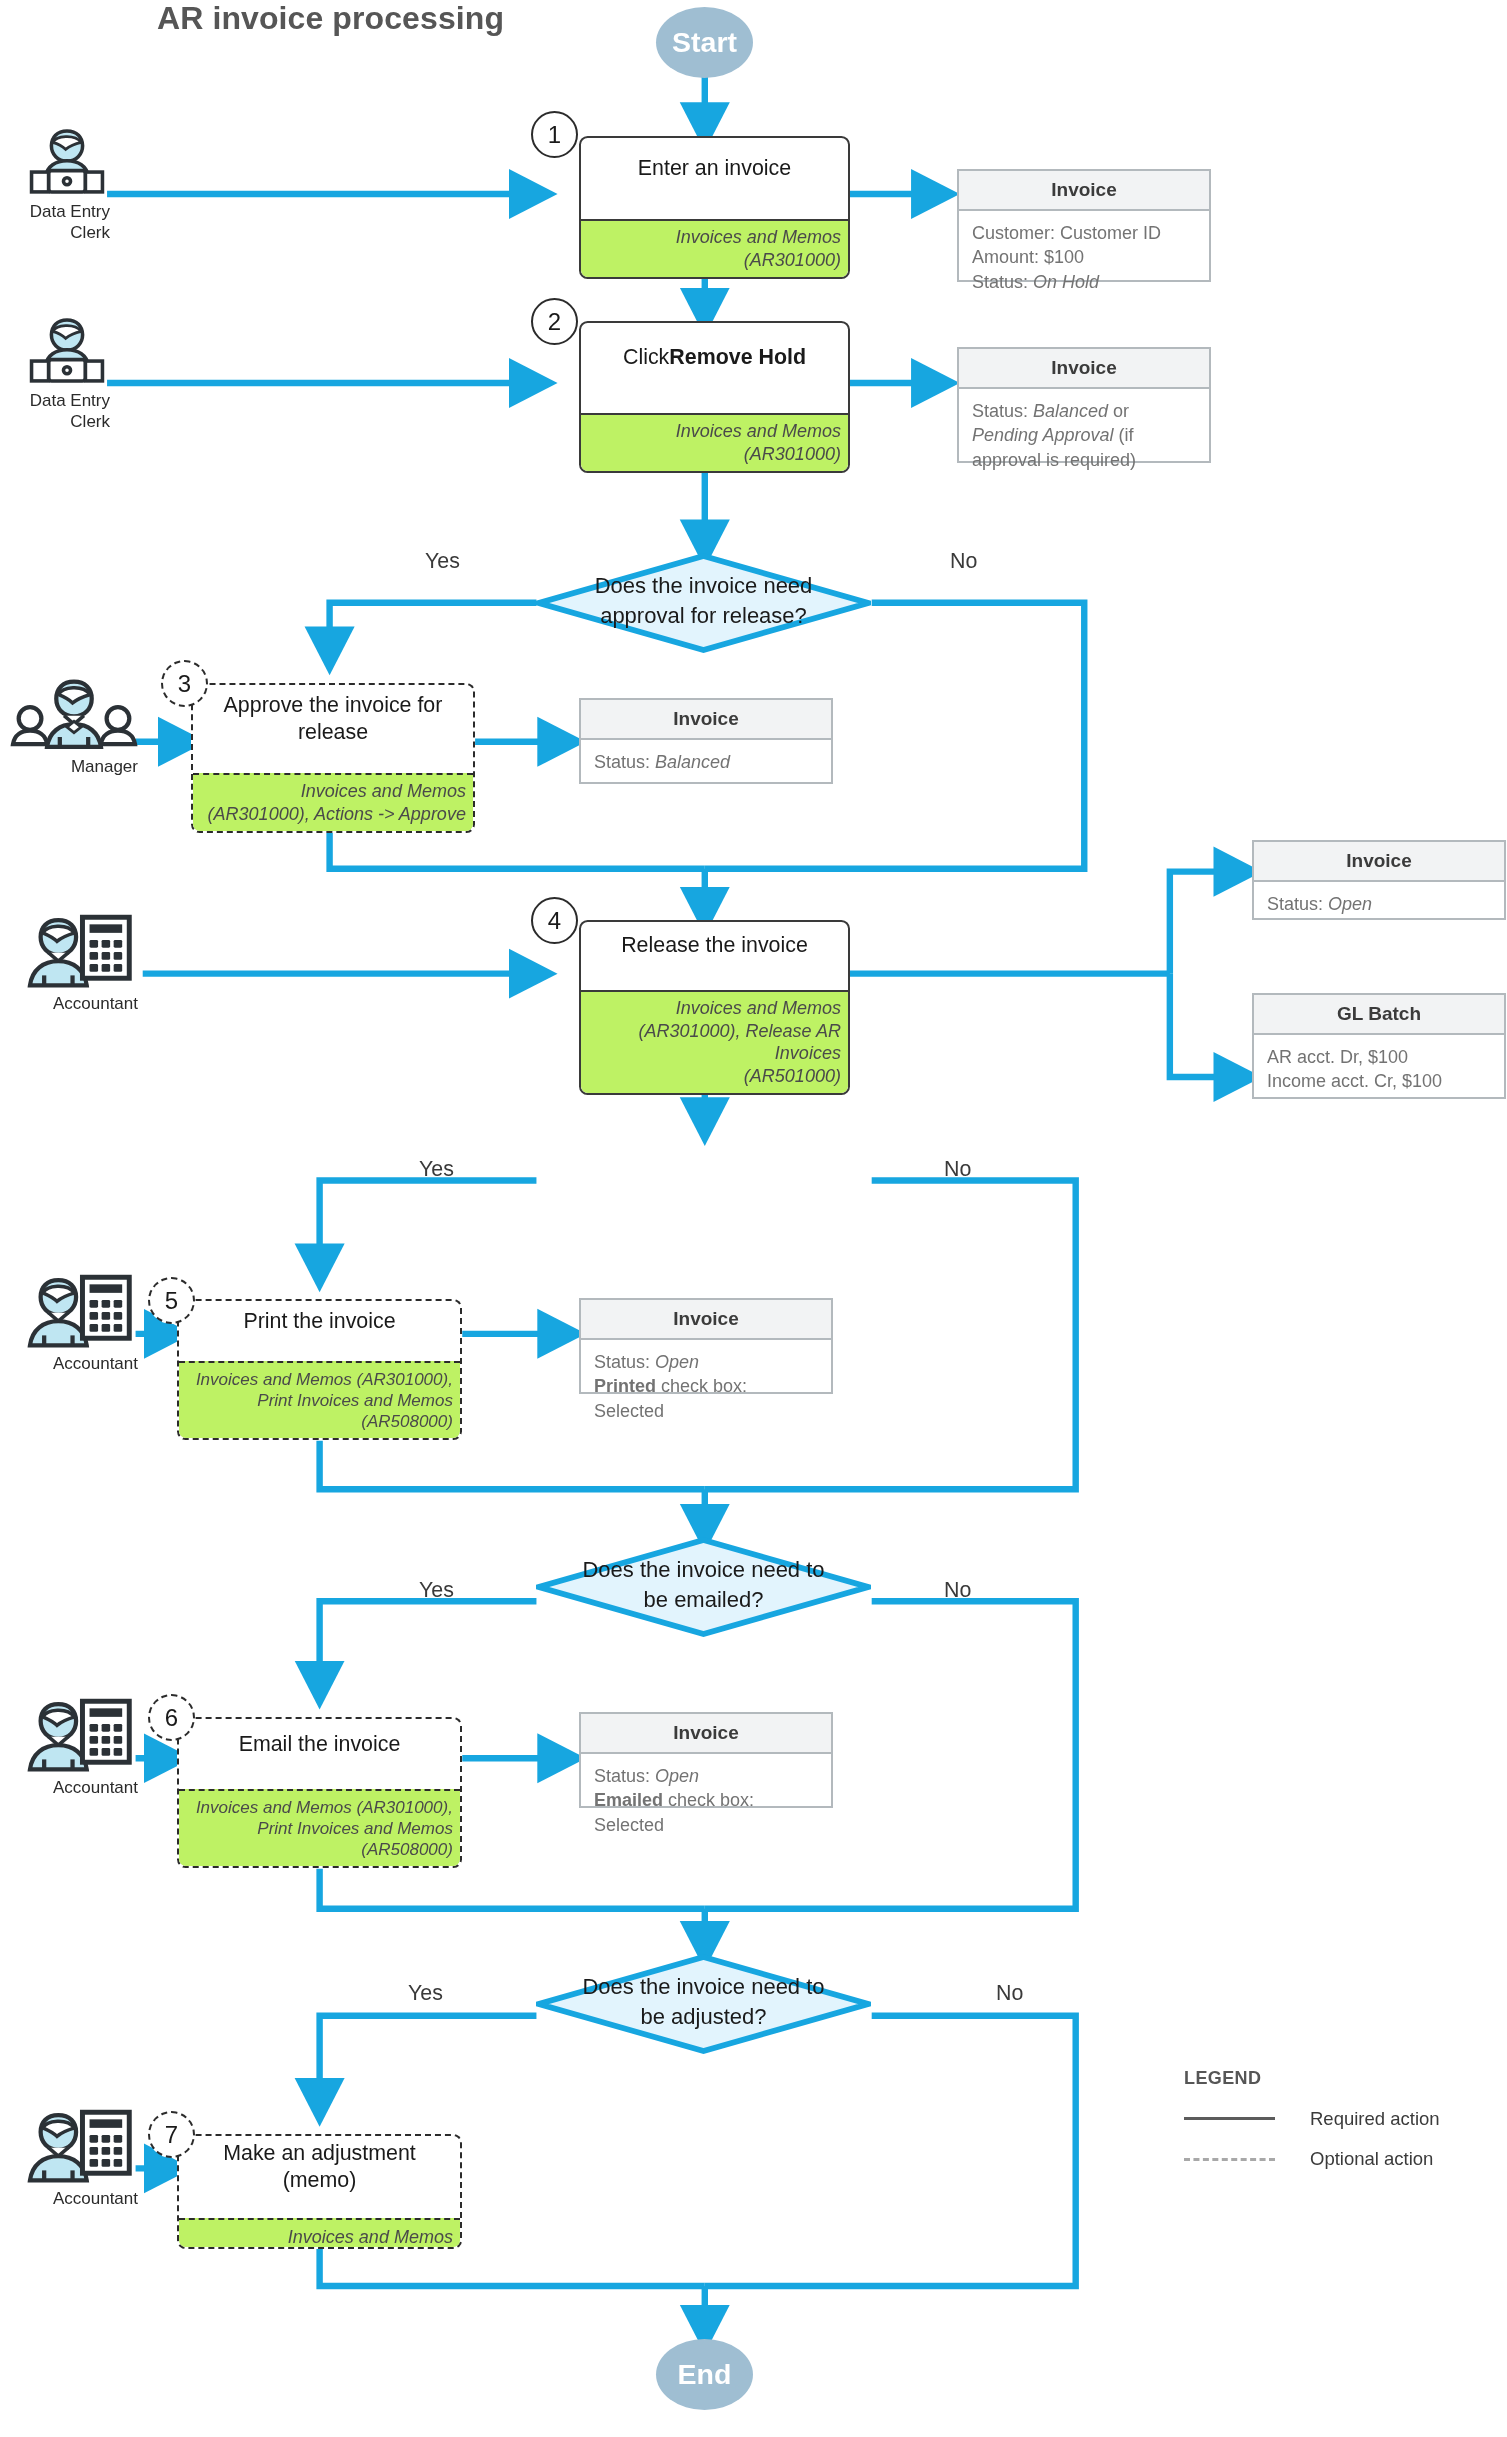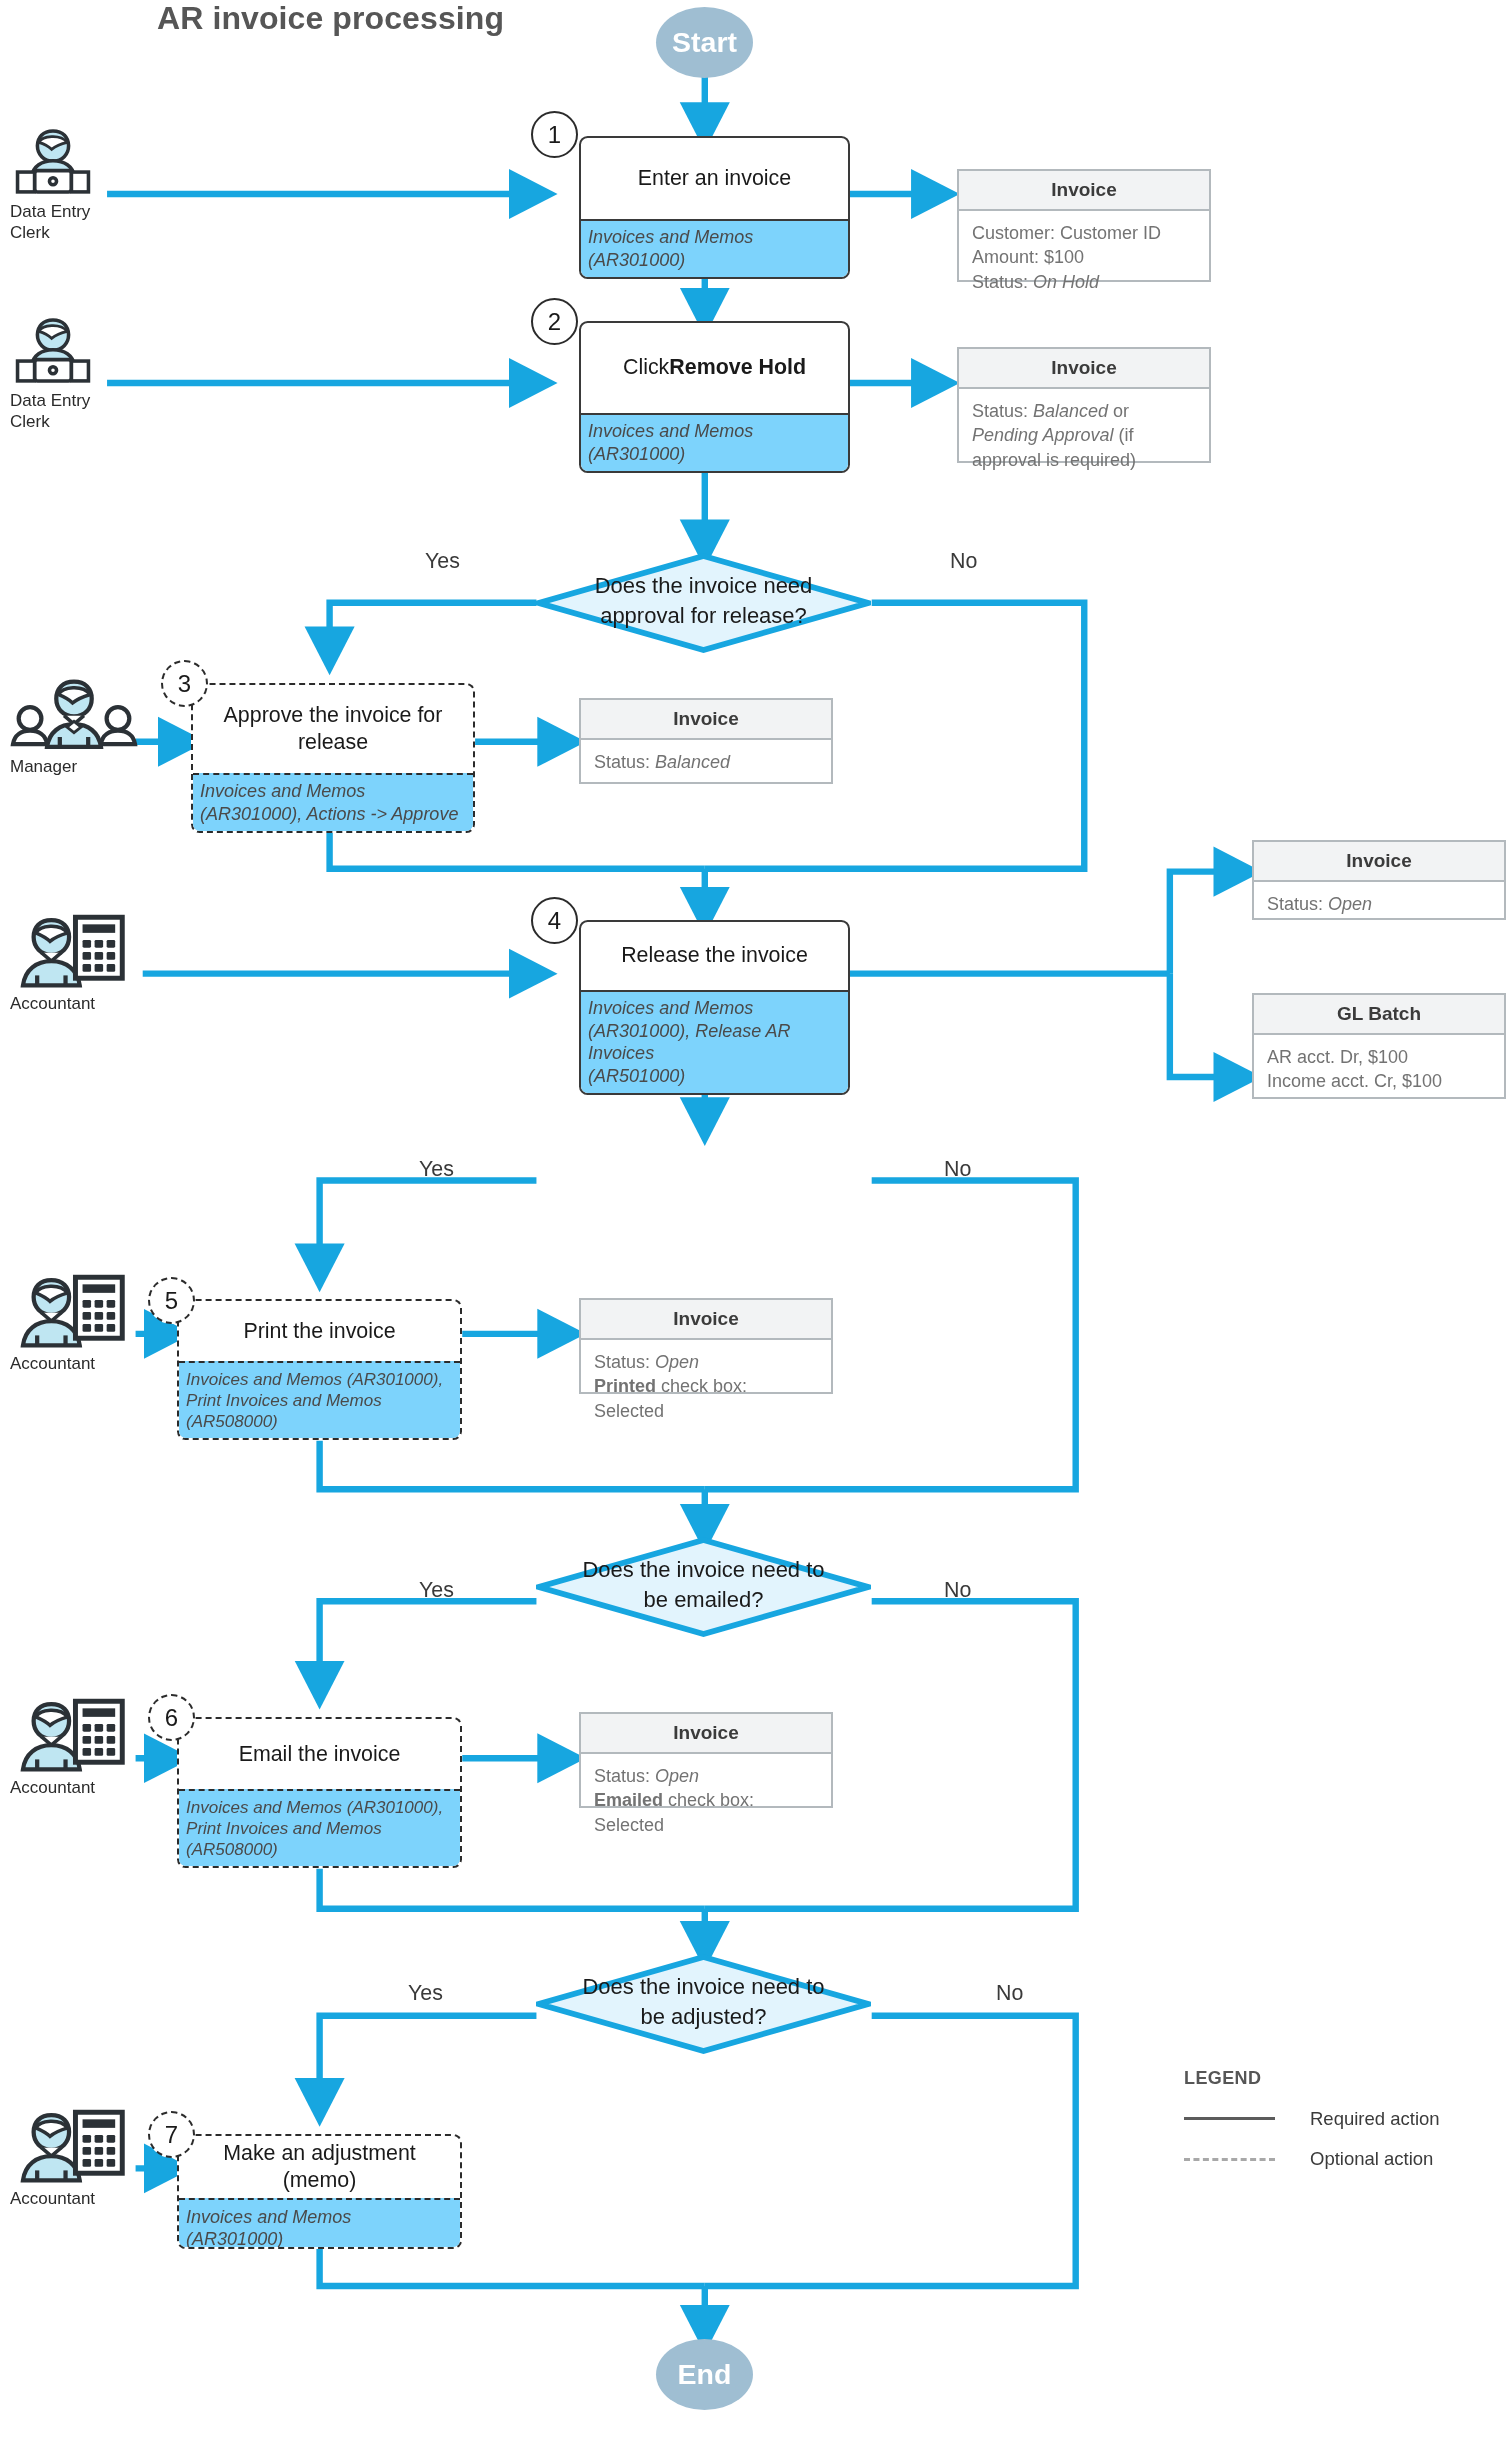--- a/index.html
+++ b/index.html
@@ -57,30 +57,31 @@
     display:flex;
     align-items:center;
     justify-content:center;
     text-align:center;
     font-size:21.4px;
     color:#1a1a1a;
     padding:4.3px 10px;
     line-height:1.25;
   }
   .process .pscreen{
-    background:#7dd3fc;
+    background:#bef264;
     border-top:2.1px solid #3a3a3a;
     font-style:italic;
     font-size:18px;
     color:#4a4a4a;
-    text-align:left;
+    text-align:right;
     padding:5.7px 7.1px;
     line-height:1.25;
     border-bottom-left-radius:6.4px;
     border-bottom-right-radius:6.4px;
+    margin-top:20px;
   }
   .process.optional .pscreen{
     border-top:2.1px dashed #2b2b2b;
   }
 
   
   .stepnum{
     position:absolute;
     width:47px;height:47px;
     border-radius:50%;
@@ -130,21 +131,21 @@
   .entity .ebody{
     flex:1 1 auto;
     padding:10px 13px;
     font-size:18px;
     color:#737373;
     line-height:1.38;
   }
   .entity .ebody .it{ font-style:italic; }
 
   
-  .actor{ position:absolute; text-align:left; }
+  .actor{ position:absolute; text-align:right; }
   .actor .alabel{
     font-size:17px;
     color:#2b2b2b;
     line-height:1.22;
     margin-top:1.4px;
     white-space:pre-line;
   }
 
   
   .branchlabel{

